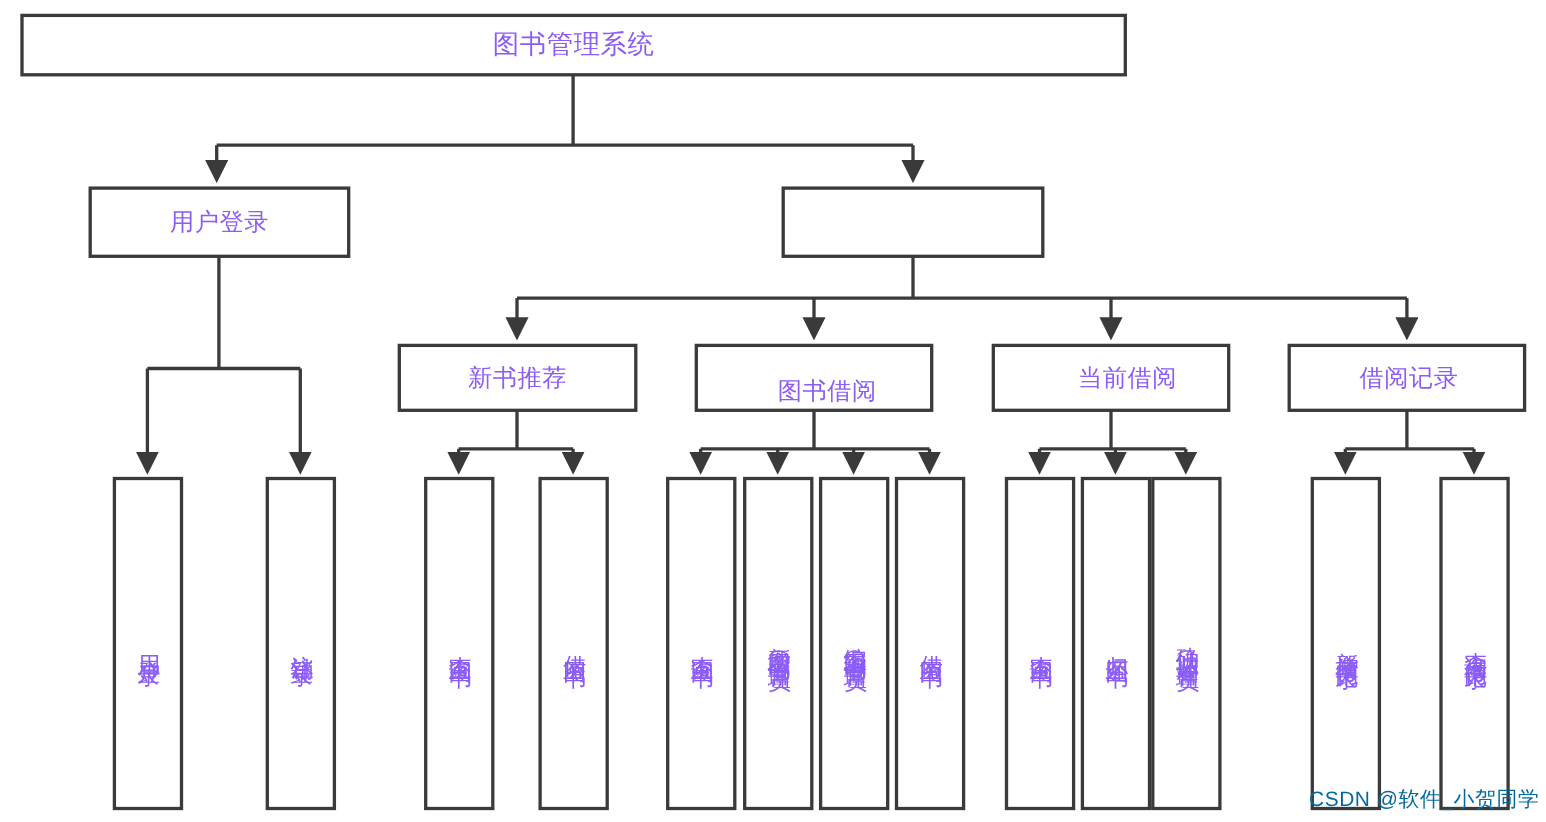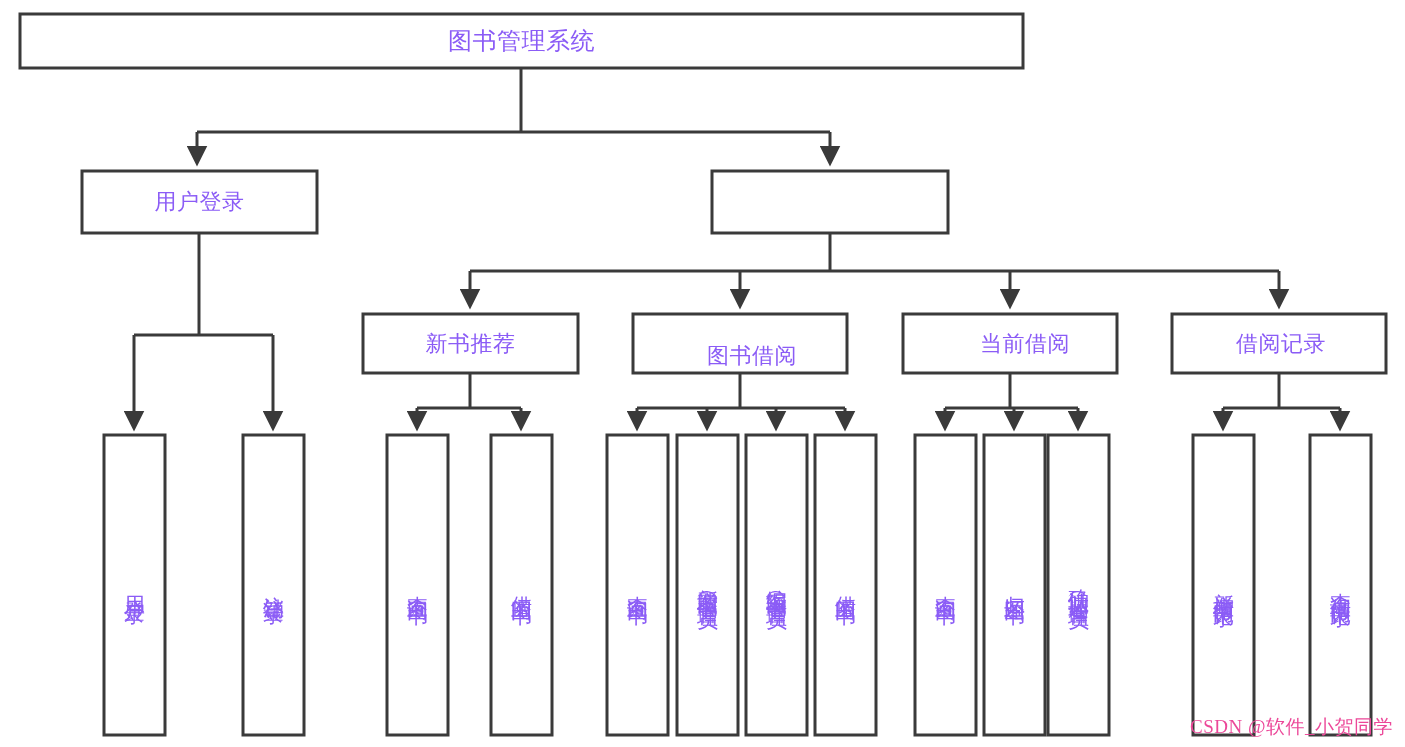--- a/index.html
+++ b/index.html
@@ -56,26 +56,25 @@
     writing-mode: horizontal-tb;
   }
   .node-label.vert {
     writing-mode: vertical-rl;
     text-orientation: upright;
     letter-spacing: 3px;
     font-size: 21px;
   }
   .watermark {
     position: absolute;
-    color: #ec4899;
+    color: #0369a1;
     font-size: 19px;
     letter-spacing: 0.5px;
     white-space: nowrap;
     pointer-events: none;
-    font-family: Liberation Serif, serif;
   }
 </style>
 </head>
 <body>
 
 <div id="diagram-root">
 
   <svg class="flow" viewBox="0 0 1405 747">
     <defs>
       <marker id="arrow" viewBox="0 0 12 12" refX="6" refY="6" markerWidth="7" markerHeight="7" orient="auto-start-reverse">

